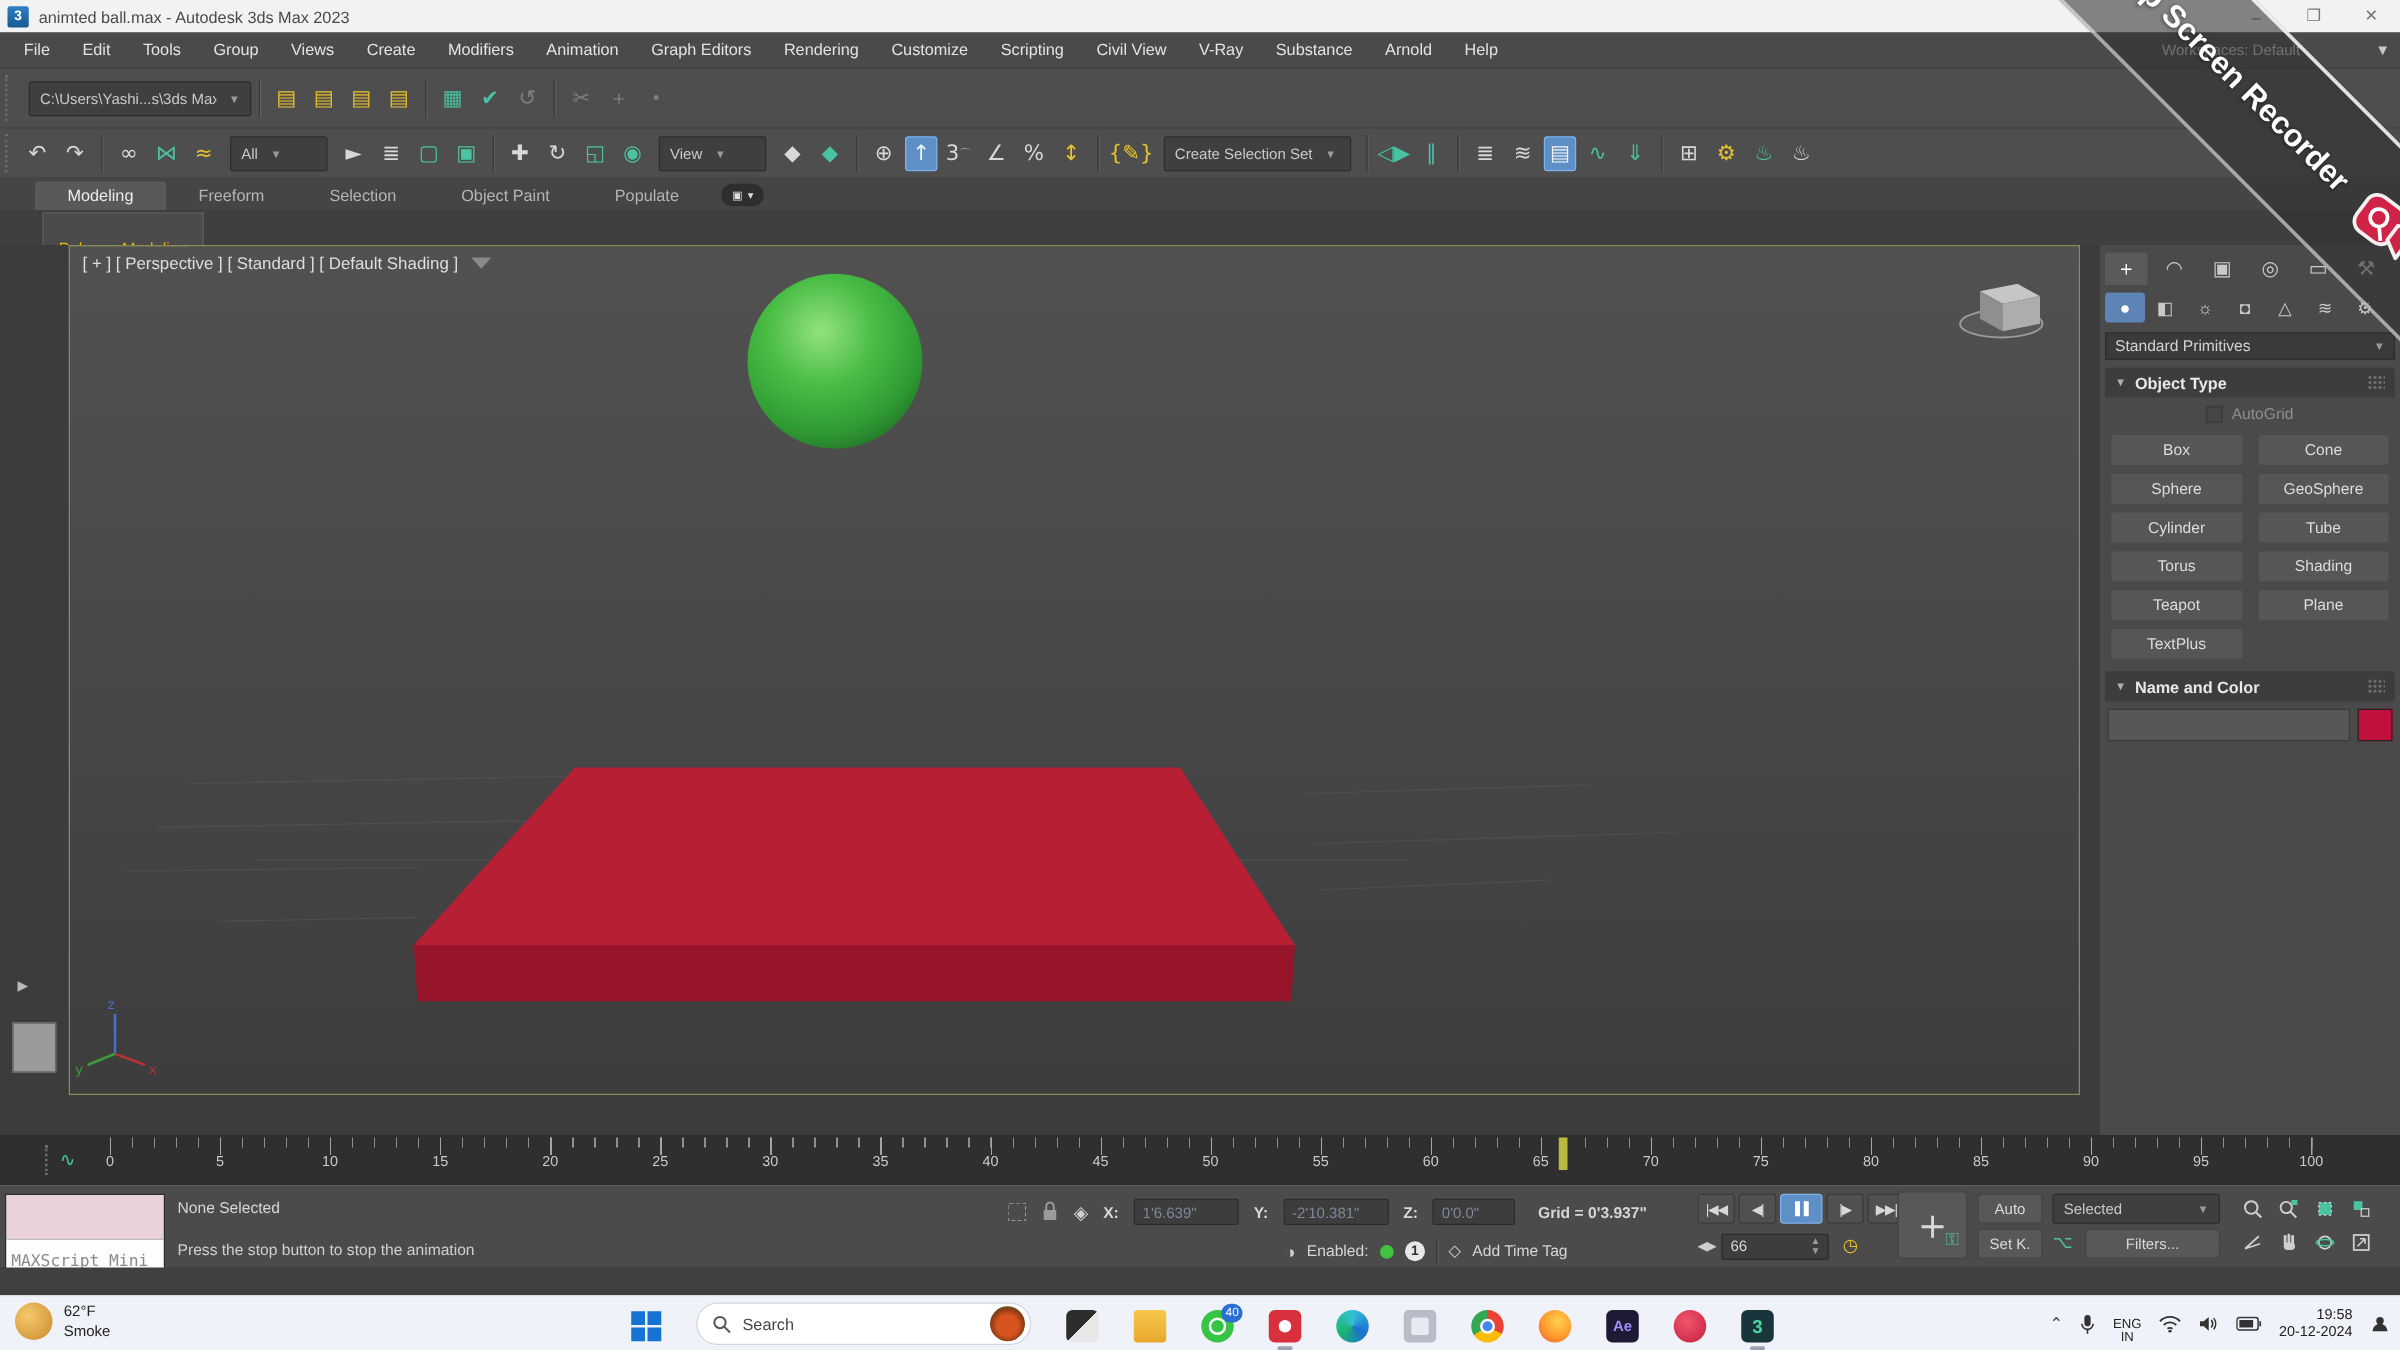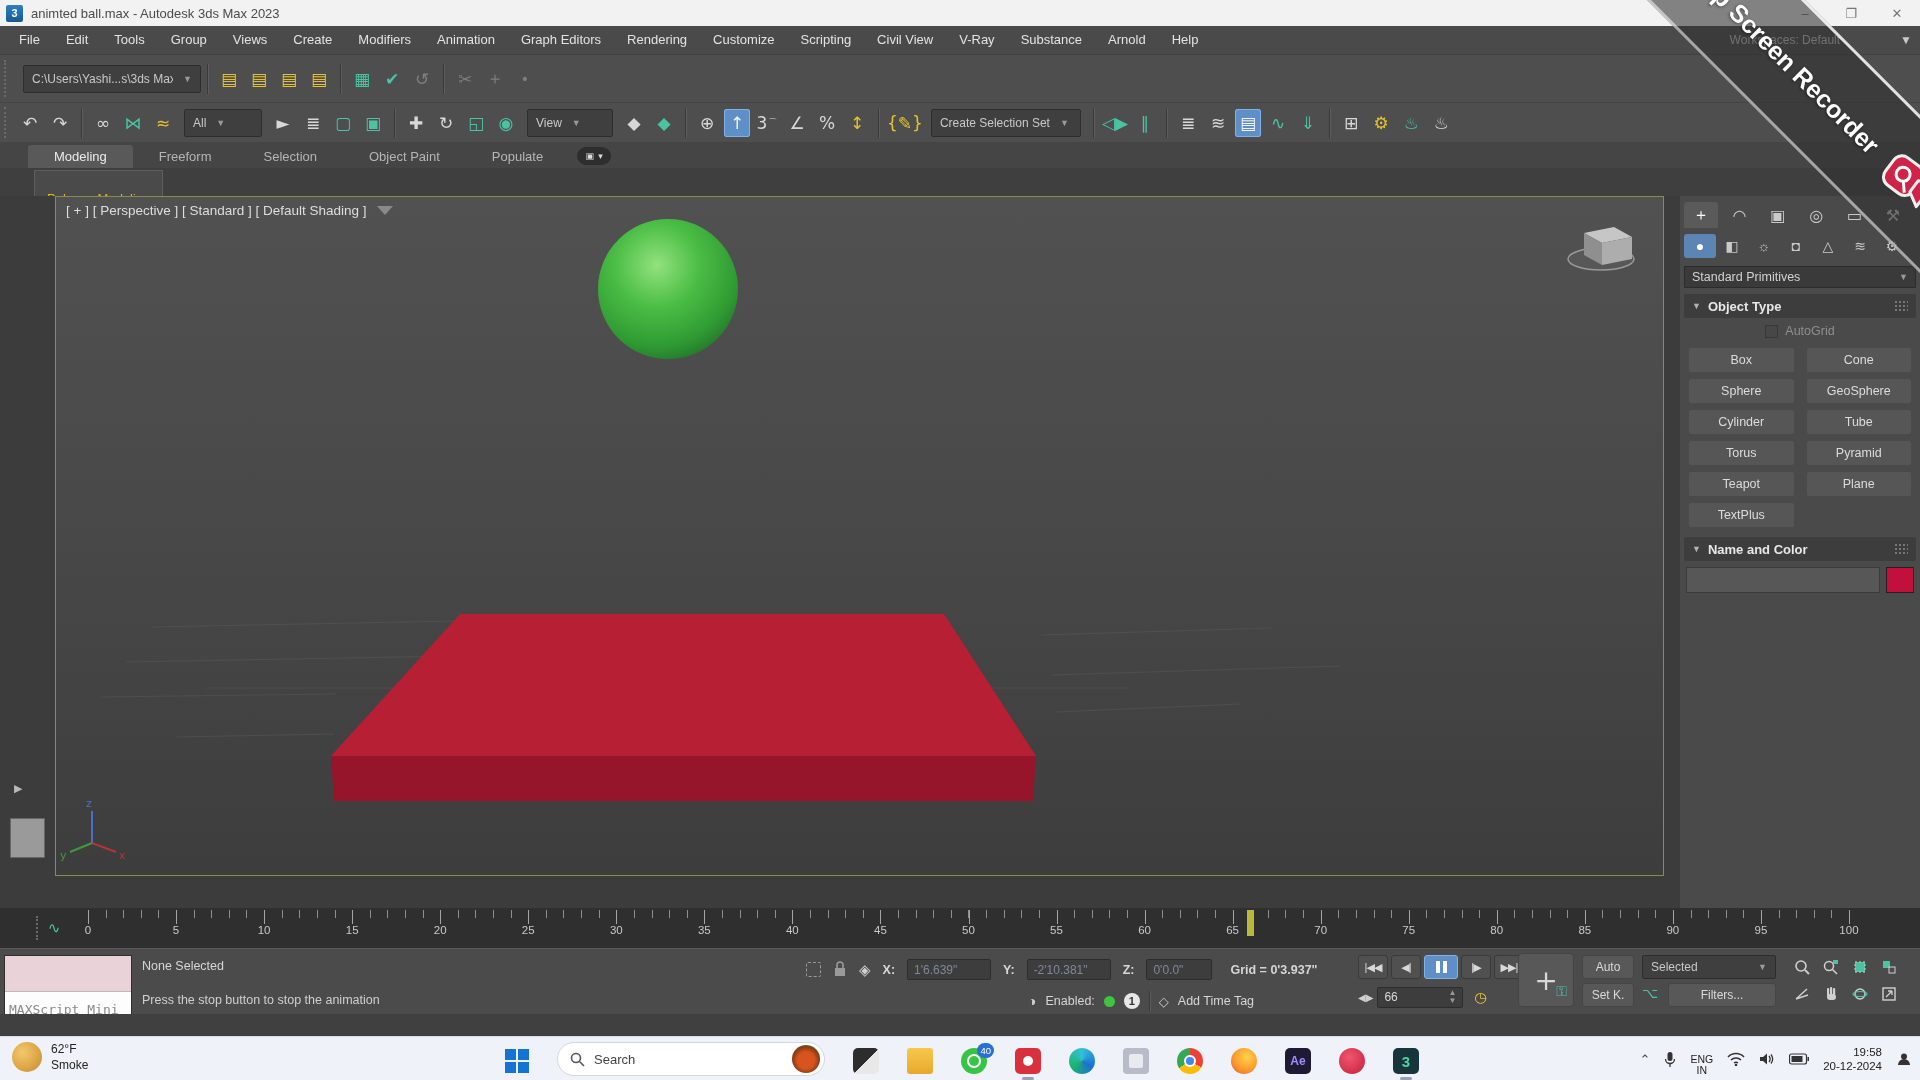--- a/index.html
+++ b/index.html
@@ -342,21 +342,21 @@
     </div>
     <div class="objgrid">
 
     <div class="objbtn">Box</div>
         <div class="objbtn">Cone</div>
         <div class="objbtn">Sphere</div>
         <div class="objbtn">GeoSphere</div>
         <div class="objbtn">Cylinder</div>
         <div class="objbtn">Tube</div>
         <div class="objbtn">Torus</div>
-        <div class="objbtn">Pyramid</div>
+        <div class="objbtn">Shading</div>
         <div class="objbtn">Teapot</div>
         <div class="objbtn">Plane</div>
         <div class="objbtn">TextPlus</div>
       </div>
     <div class="rollout">
       <span class="tri">▼</span>
       <span>Name and Color</span>
       <span class="gripdots"></span>
     </div>
     <div class="namerow">

